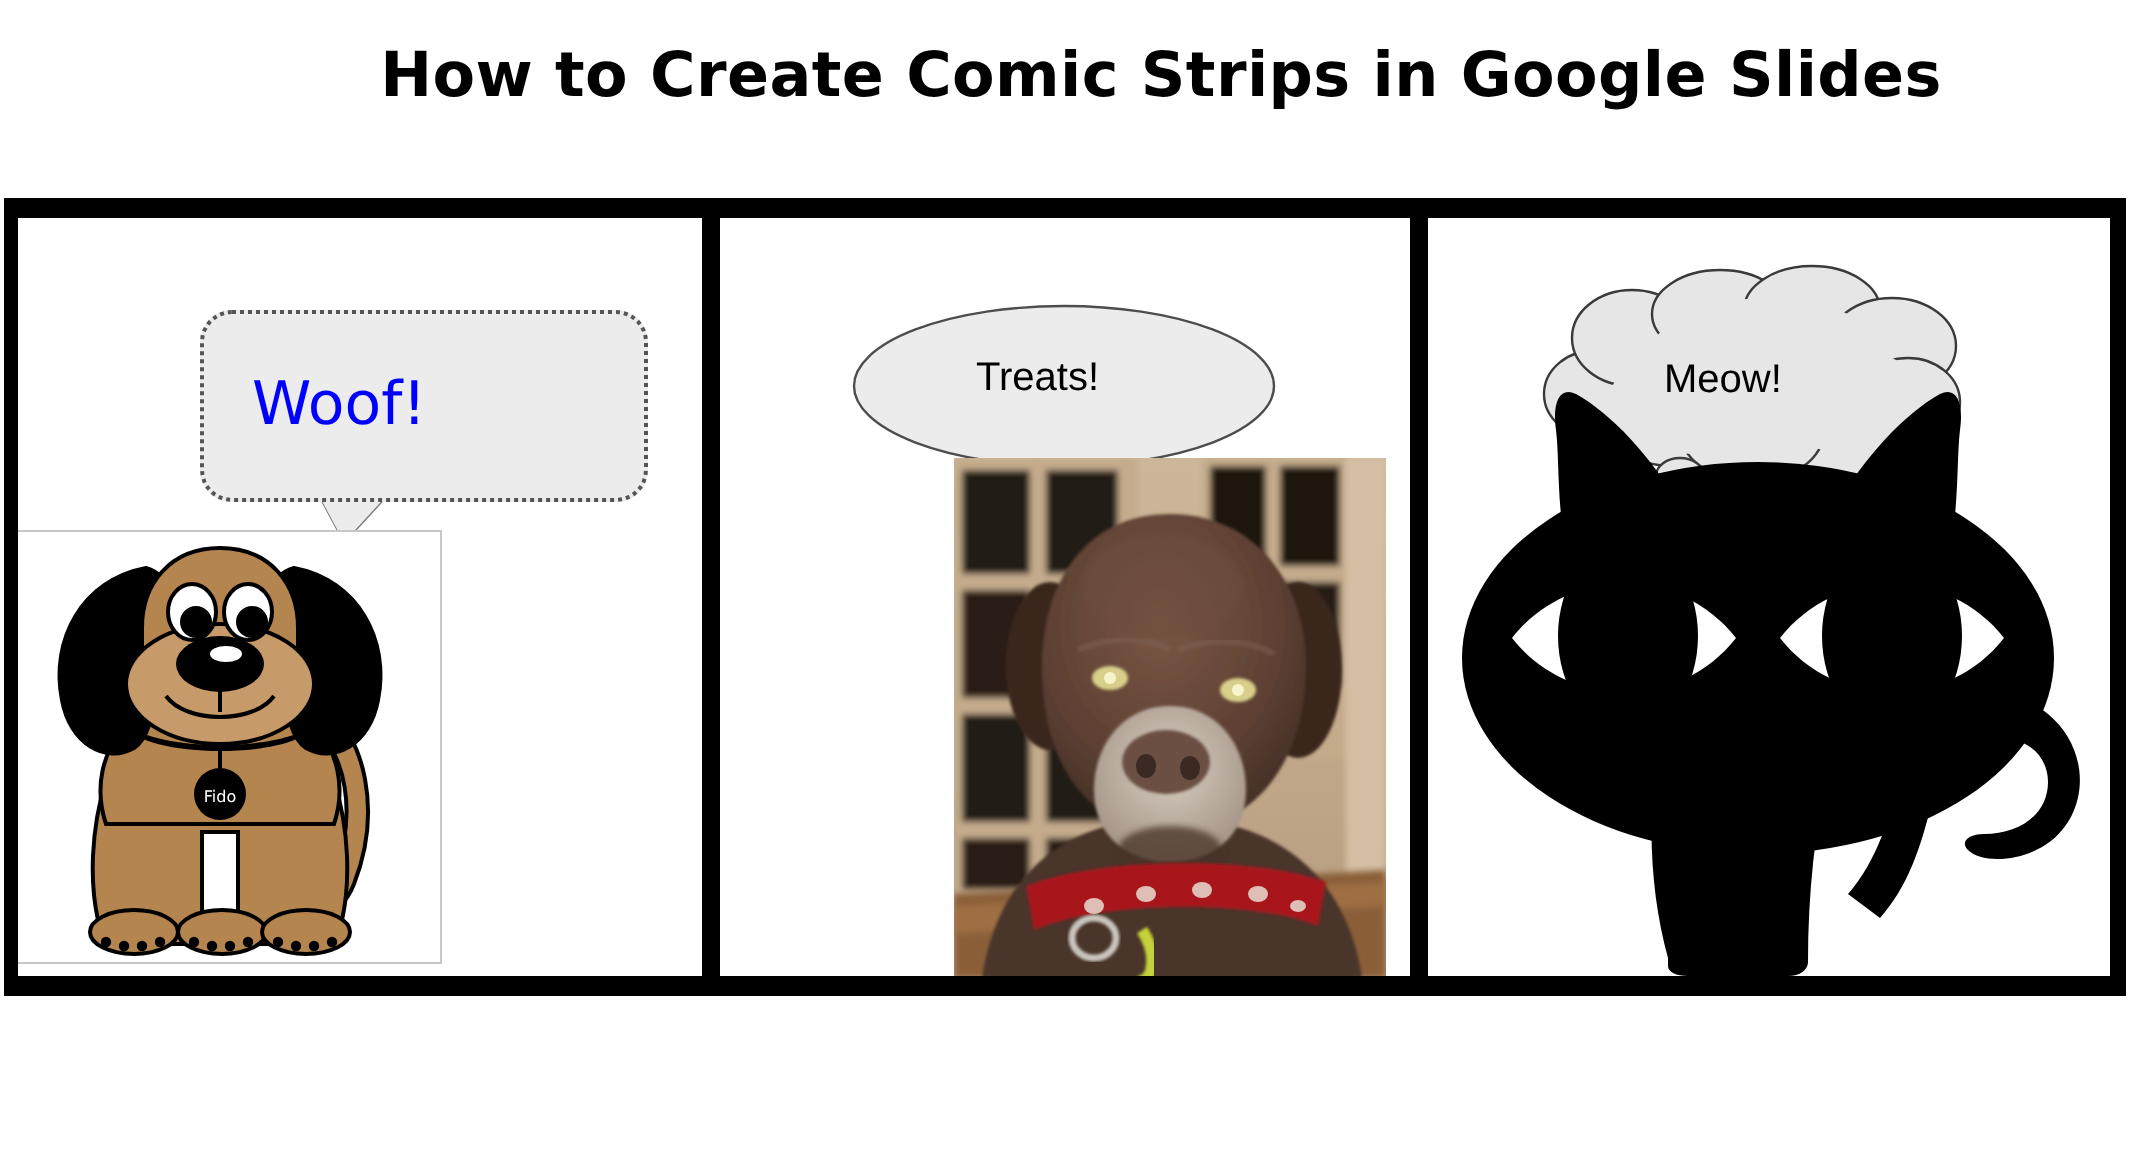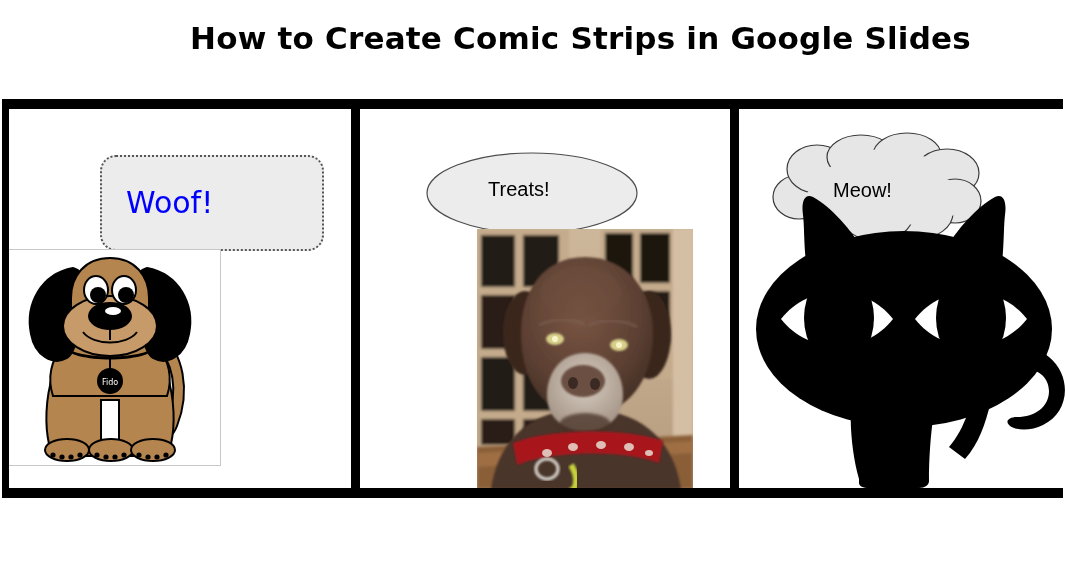--- a/index.html
+++ b/index.html
@@ -42,21 +42,21 @@
     box-sizing: border-box;
     display: flex;
   }
   .comic-panel {
     position: relative;
     background: #ffffff;
     overflow: hidden;
     flex: 0 0 auto;
   }
   #panel-1 { width: 342px; height: 379px; margin: 10px 0 10px 7px; }
-  #panel-2 { width: 345px; height: 379px; margin: 10px 0 10px 9px; padding-left: 25px; }
+  #panel-2 { width: 345px; height: 379px; margin: 10px 0 10px 9px; }
   #panel-3 { width: 341px; height: 379px; margin: 10px 7px 10px 9px; }
 
   
   #speech-balloon-woof {
     position: absolute;
     left: 91px;
     top: 46px;
     width: 224px;
     height: 96px;
   }
@@ -85,21 +85,21 @@
     top: 30px;
     font-family: "DejaVu Sans", sans-serif;
     font-size: 30px;
     color: #0000ff;
   }
 
   
   #dog-clipart-box {
     position: absolute;
     left: -9px;
-    top: 140px;
+    top: 156px;
     width: 221px;
     height: 217px;
     border: 1px solid #c8c8c8;
     background: #ffffff;
     box-sizing: border-box;
   }
   #dog-clipart-box svg { position: absolute; left: 0; top: 0; }
 
   
   #speech-balloon-treats {
@@ -127,21 +127,21 @@
     width: 216px;
     height: 260px;
     overflow: hidden;
     background: #3a2a22;
   }
   #dog-photo svg { display: block; }
 
   
   #thought-cloud-meow {
     position: absolute;
-    left: 20px;
+    left: 44px;
     top: 22px;
     width: 250px;
     height: 130px;
   }
   #thought-cloud-meow svg { position: absolute; left: 0; top: 0; }
   #thought-cloud-meow .balloon-text {
     position: absolute;
     left: 74px;
     top: 48px;
     font-family: "Liberation Sans", sans-serif;

